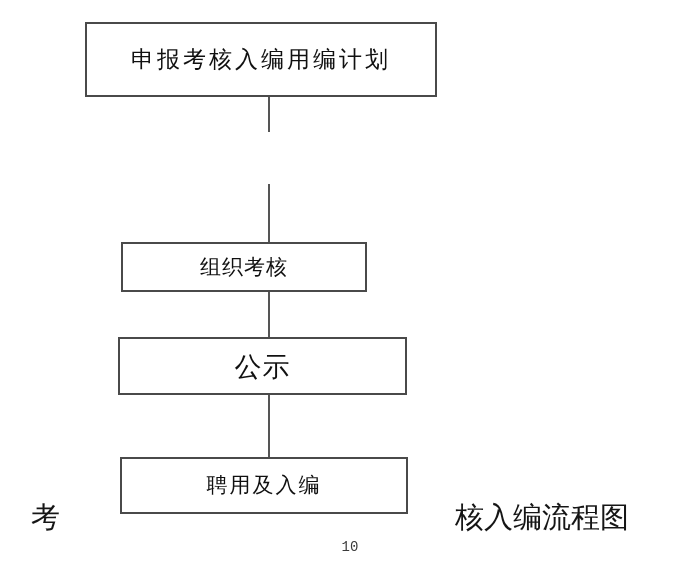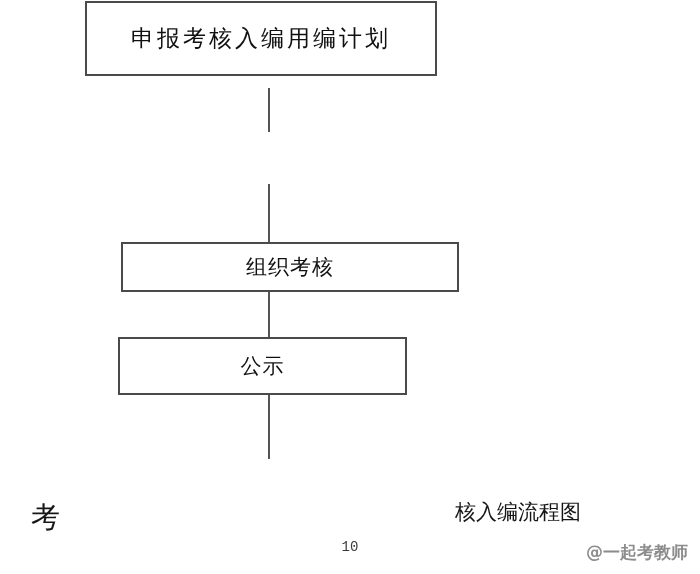--- a/index.html
+++ b/index.html
@@ -37,31 +37,31 @@
   }
   .node .node-label {
     font-family: "DejaVu Sans", "Liberation Sans", sans-serif;
     font-size: 22px;
     line-height: 1;
     color: #101010;
     white-space: nowrap;
   }
 
   
-  #node-1 { left: 85px;  top: 1px;  width: 352px; height: 75px; }
+  #node-1 { left: 85px;  top: 22px;  width: 352px; height: 75px; }
   #node-1 .node-label { letter-spacing: 3px; font-size: 23px; }
 
   #node-2 { left: 115px; top: 130px; width: 291px; height: 56px; }
   #node-2 .node-label { letter-spacing: 4px; font-size: 21px; }
 
-  #node-3 { left: 121px; top: 242px; width: 338px; height: 50px; }
+  #node-3 { left: 121px; top: 242px; width: 246px; height: 50px; }
   #node-3 .node-label { letter-spacing: 1px; font-size: 21px; }
 
   #node-4 { left: 118px; top: 337px; width: 289px; height: 58px; }
-  #node-4 .node-label { letter-spacing: 1px; font-size: 21px; }
+  #node-4 .node-label { letter-spacing: 1px; font-size: 27px; }
 
   #node-5 { left: 120px; top: 457px; width: 288px; height: 57px; }
   #node-5 .node-label { letter-spacing: 2px; font-size: 21px; }
 
   
   .connector {
     position: absolute;
     width: 2px;
     background: #555555;
     z-index: 2;
@@ -80,21 +80,21 @@
     z-index: 4;
   }
   #caption-left {
     left: 31px;
     top: 498px;
     font-size: 29px;
   }
   #caption-right {
     left: 455px;
     top: 498px;
-    font-size: 21px;
+    font-size: 29px;
   }
 
   
   #page-number {
     position: absolute;
     left: 0;
     top: 539px;
     width: 700px;
     text-align: center;
     font-size: 14px;
@@ -135,22 +135,24 @@
   </div>
 
   <div class="connector" id="connector-3"></div>
 
   <div class="node" id="node-4">
     <span class="node-label">公示</span>
   </div>
 
   <div class="connector" id="connector-4"></div>
 
+  <div class="node" id="node-5">
+    <span class="node-label">聘用及入编</span>
+  </div>
 
   <div class="caption" id="caption-left">考</div>
 
   <div class="caption" id="caption-right">核入编流程图</div>
 
   <div id="page-number">10</div>
 
-  <div id="watermark">@一起考教师</div>
 
 </div>
 
 </body></html>

